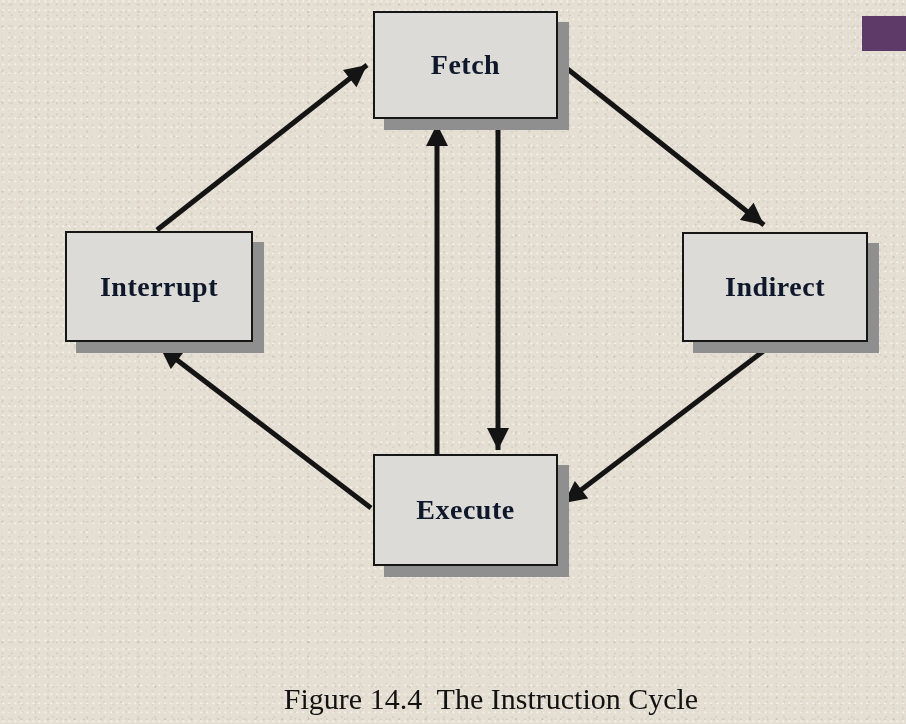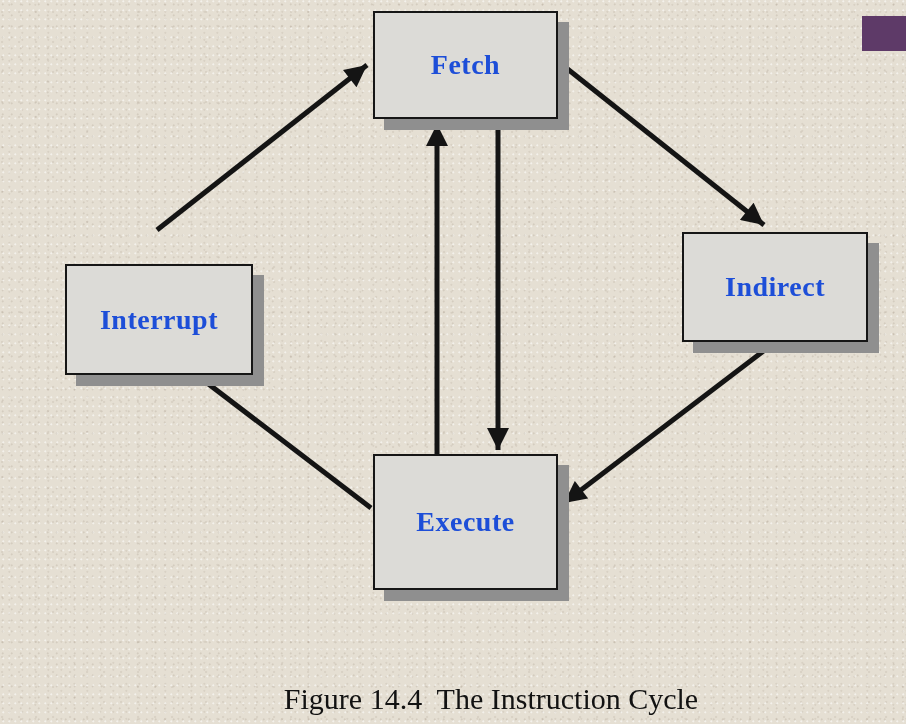--- a/index.html
+++ b/index.html
@@ -31,27 +31,27 @@
     position:absolute;
     background:#dcdbd7;
     border:2px solid #161616;
     box-shadow:11px 11px 0 #8f8f8f;
     display:flex;
     align-items:center;
     justify-content:center;
     box-sizing:border-box;
     font-weight:bold;
     font-size:28px;
-    color:#1d4ed8;
+    color:#0f172a;
     letter-spacing:0.5px;
   }
   .node-fetch    {left:373px; top:11px;  width:185px; height:108px;}
-  .node-interrupt{left:65px;  top:231px; width:188px; height:111px;margin-top:33px;}
+  .node-interrupt{left:65px;  top:231px; width:188px; height:111px;}
   .node-indirect {left:682px; top:232px; width:186px; height:110px;}
-  .node-execute  {left:373px; top:454px; width:185px; height:136px;}
+  .node-execute  {left:373px; top:454px; width:185px; height:112px;}
   .arrows{
     position:absolute;
     left:0; top:0;
     width:906px; height:724px;
     pointer-events:none;
   }
   .caption{
     position:absolute;
     left:491px; top:682px;
     transform:translateX(-50%);

